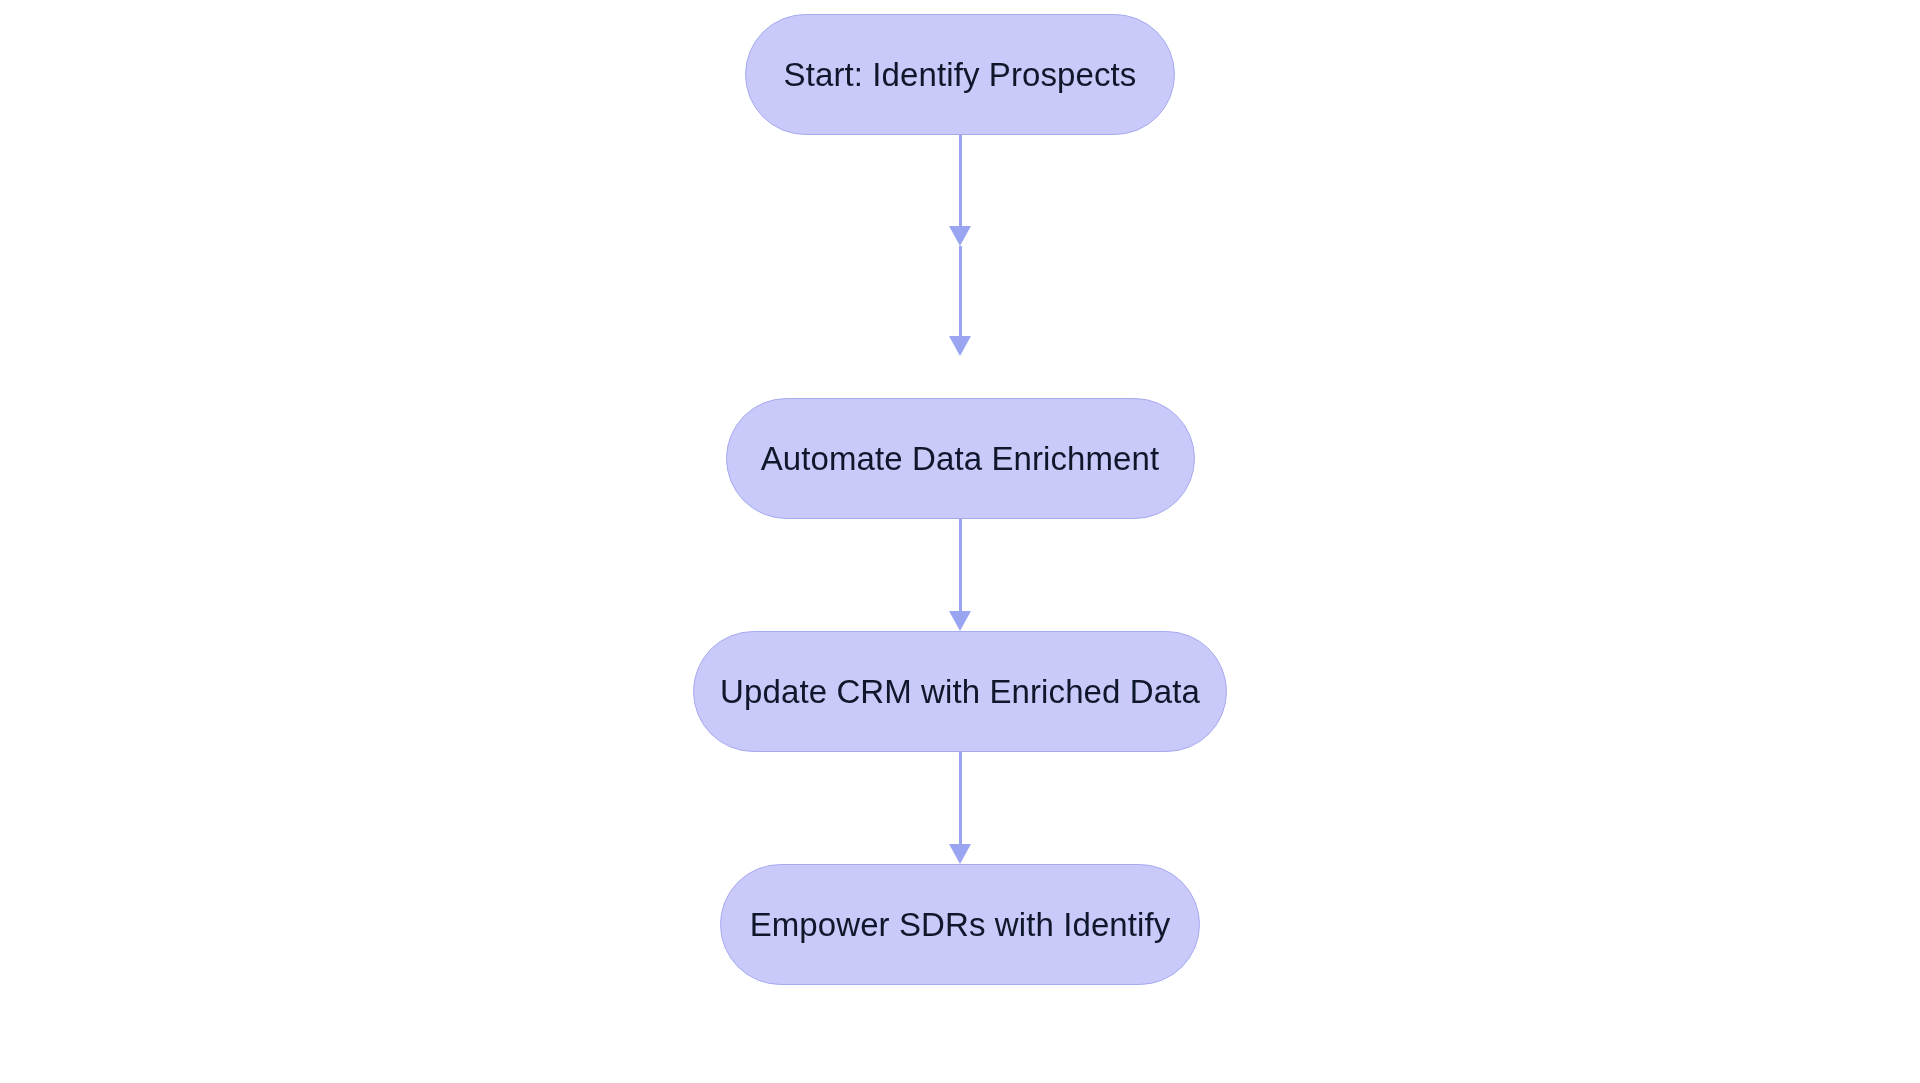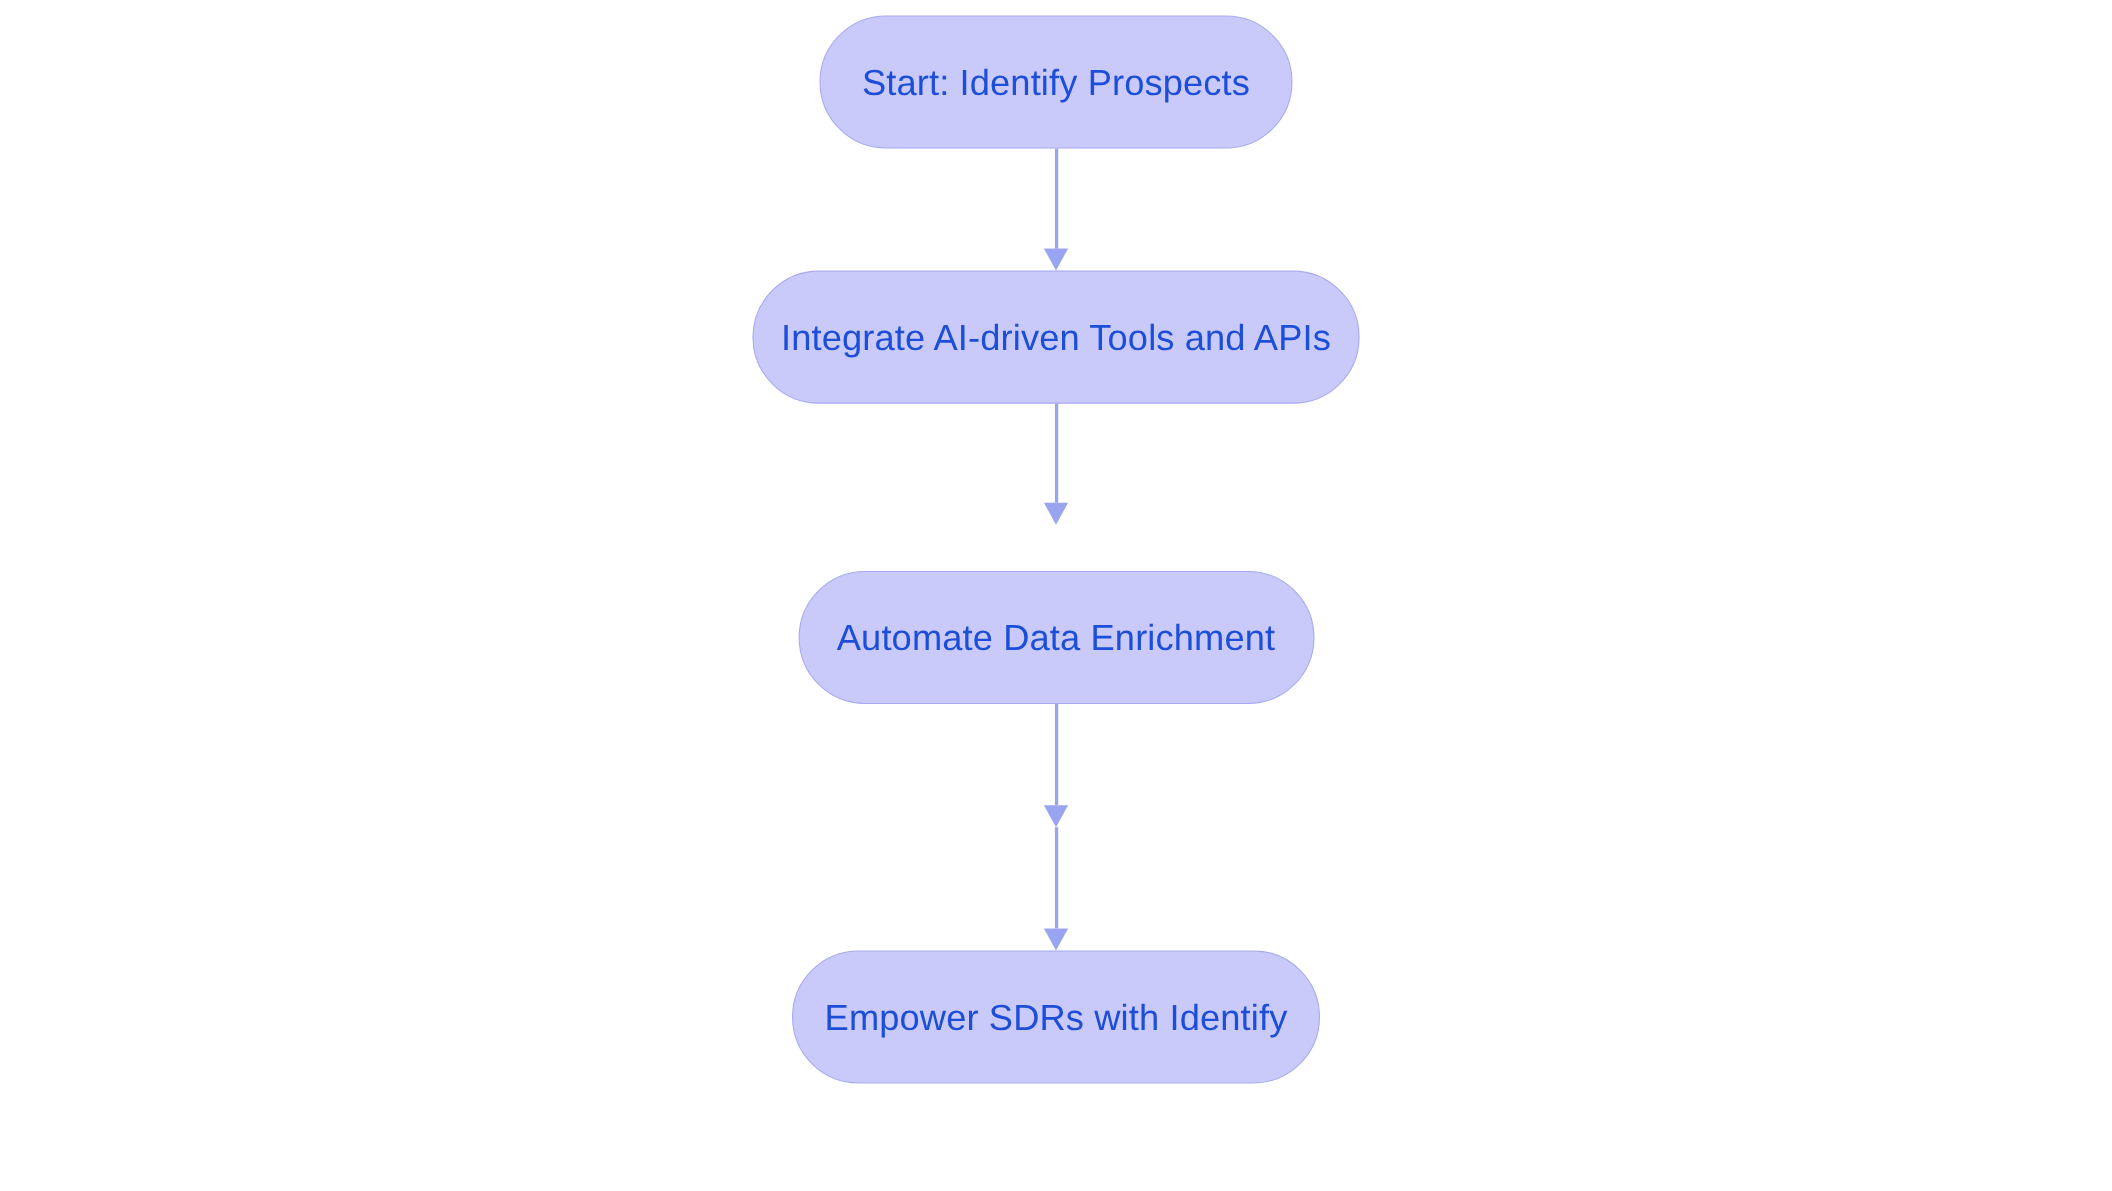--- a/index.html
+++ b/index.html
@@ -44,21 +44,21 @@
     border-radius: 61px;
     background: #c9caf9;
     border: 1.6px solid #a8aaf0;
     display: flex;
     align-items: center;
     justify-content: center;
     flex: none;
   }
 
   .node-label {
-    color: #1d4ed8;
+    color: #0f172a;
     font-family: "Liberation Sans", sans-serif;
     font-size: 33px;
     font-weight: 400;
     line-height: 1;
     letter-spacing: 0.1px;
     white-space: nowrap;
     text-align: center;
     user-select: none;
   }
 
@@ -110,38 +110,38 @@
 
     <div class="node node-w1">
       <span class="node-label">Start: Identify Prospects</span>
     </div>
 
     <div class="connector conn-h1">
       <div class="connector-line"></div>
       <div class="connector-arrowhead"></div>
     </div>
 
-    <div class="node node-w2">
-      <span class="node-label">Integrate AI-driven Tools and APIs</span>
-    </div>
 
     <div class="connector conn-h2">
       <div class="connector-line"></div>
       <div class="connector-arrowhead"></div>
     </div>
 
     <div class="node node-w3">
       <span class="node-label">Automate Data Enrichment</span>
     </div>
 
     <div class="connector conn-h3">
       <div class="connector-line"></div>
       <div class="connector-arrowhead"></div>
     </div>
 
+    <div class="node node-w4">
+      <span class="node-label">Update CRM with Enriched Data</span>
+    </div>
 
     <div class="connector conn-h4">
       <div class="connector-line"></div>
       <div class="connector-arrowhead"></div>
     </div>
 
     <div class="node node-w5">
       <span class="node-label">Empower SDRs with Identify</span>
     </div>
 

